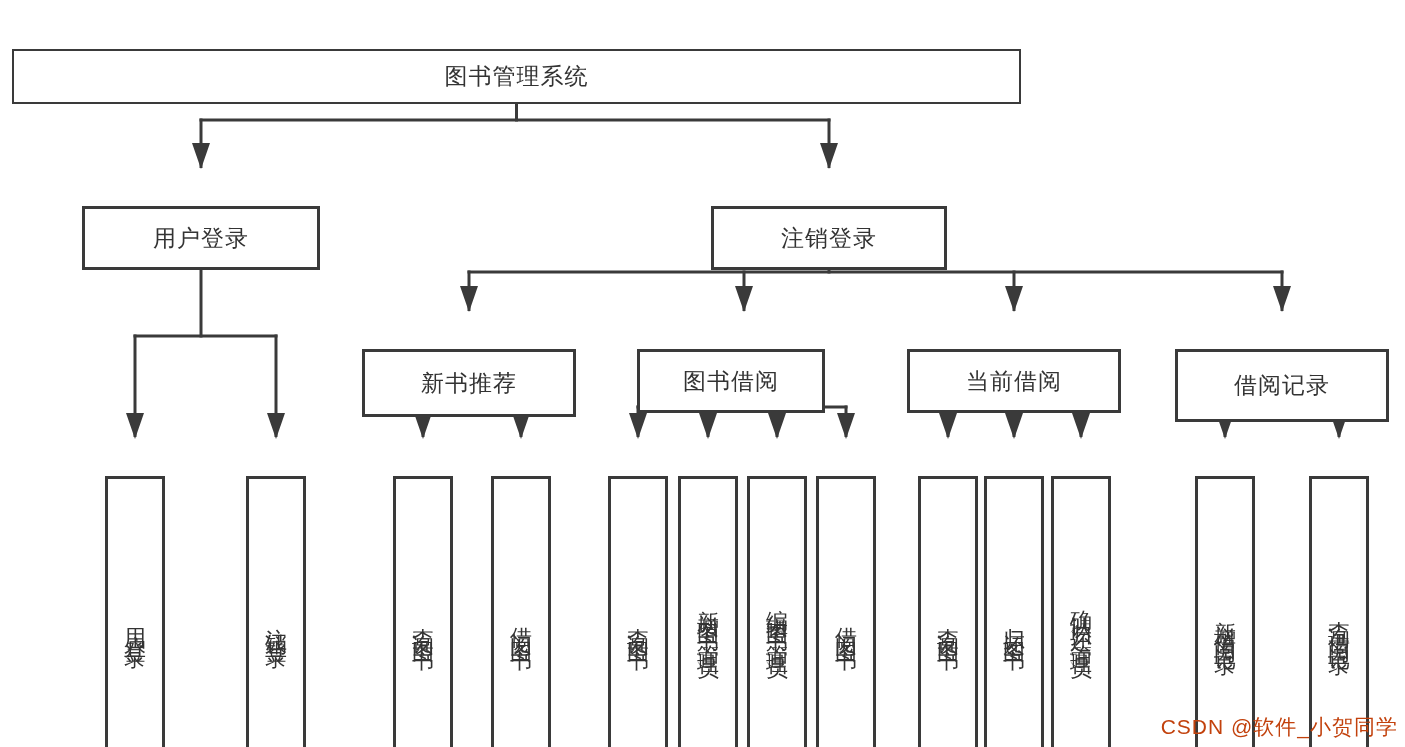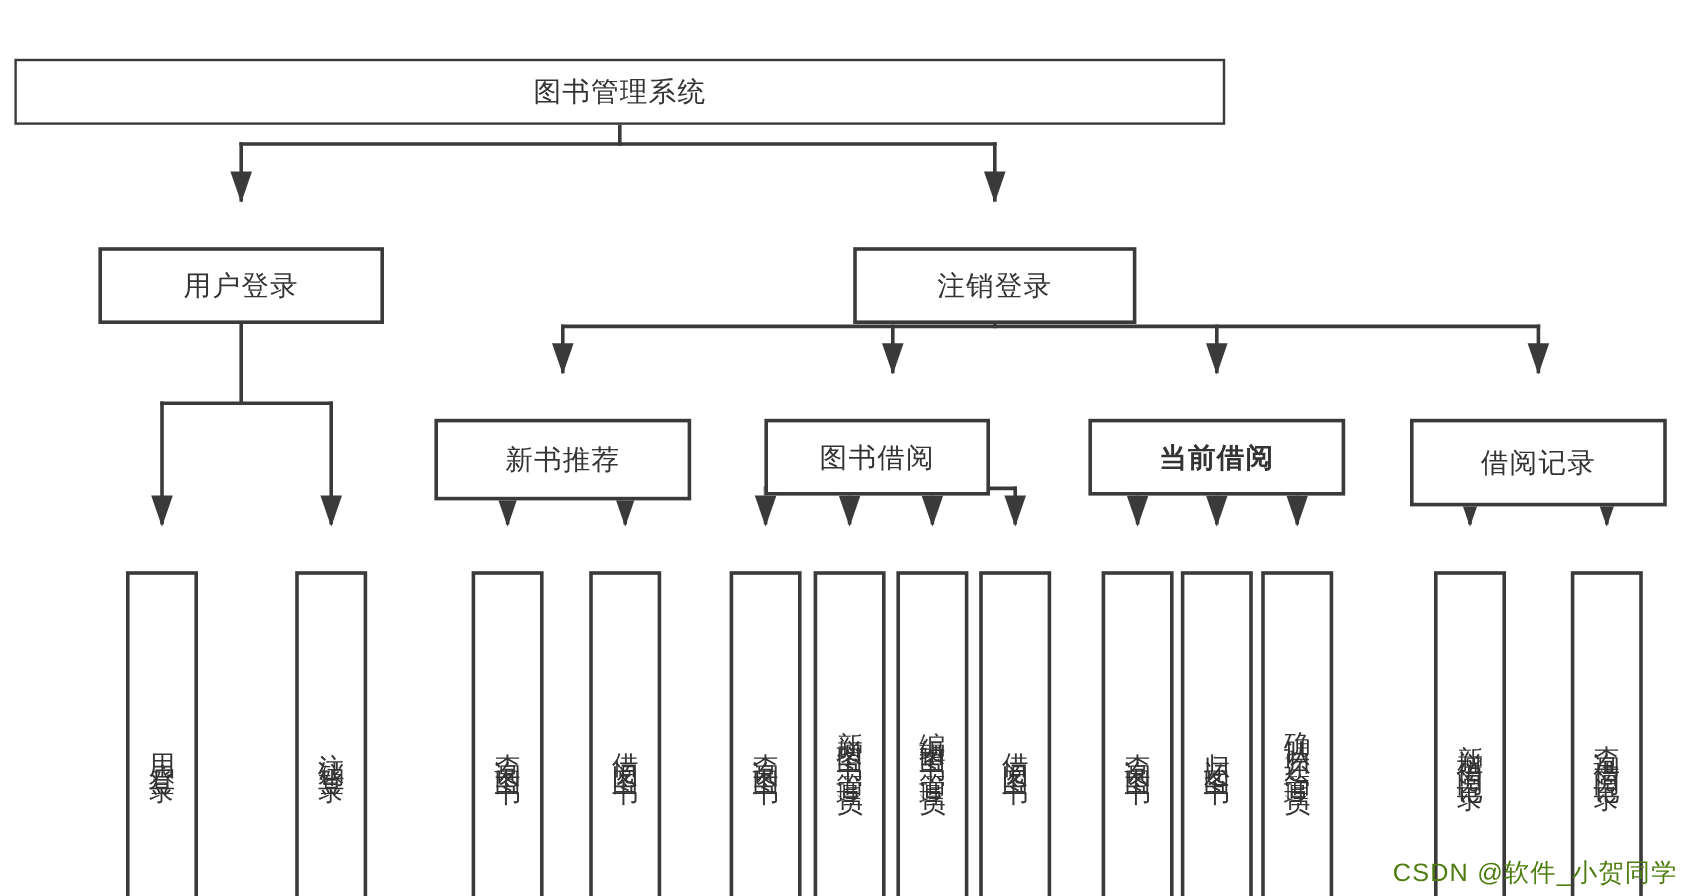--- a/index.html
+++ b/index.html
@@ -40,21 +40,21 @@
     text-orientation: mixed;
     letter-spacing: 7px;
     line-height: 1;
     white-space: nowrap;
   }
   .watermark {
     position: absolute;
     top: 713px;
     right: 7px;
     font-size: 21px;
-    color: #4d7c0f;
+    color: #c2410c;
     letter-spacing: 1px;
     white-space: nowrap;
   }
 </style>
 </head>
 <body>
 
 <div class="canvas">
 
   <svg class="connectors" viewBox="0 0 1405 747" xmlns="http://www.w3.org/2000/svg" aria-hidden="true">
@@ -136,21 +136,21 @@
   <div class="node hnode" style="left:711px; top:170px; width:236px; height:64px;">
     <span>注销登录</span>
   </div>
 
   <div class="node hnode" style="left:362px; top:313px; width:214px; height:68px;">
     <span>新书推荐</span>
   </div>
   <div class="node hnode" style="left:637px; top:313px; width:188px; height:64px;">
     <span>图书借阅</span>
   </div>
-  <div class="node hnode" style="left:907px; top:313px; width:214px; height:64px;font-weight:bold;">
+  <div class="node hnode" style="left:907px; top:313px; width:214px; height:64px;">
     <span>当前借阅</span>
   </div>
   <div class="node hnode" style="left:1175px; top:313px; width:214px; height:73px;">
     <span>借阅记录</span>
   </div>
 
   <div class="node vnode" style="left:105px;">
     <span class="vtext">用户登录</span>
   </div>
   <div class="node vnode" style="left:246px;">

